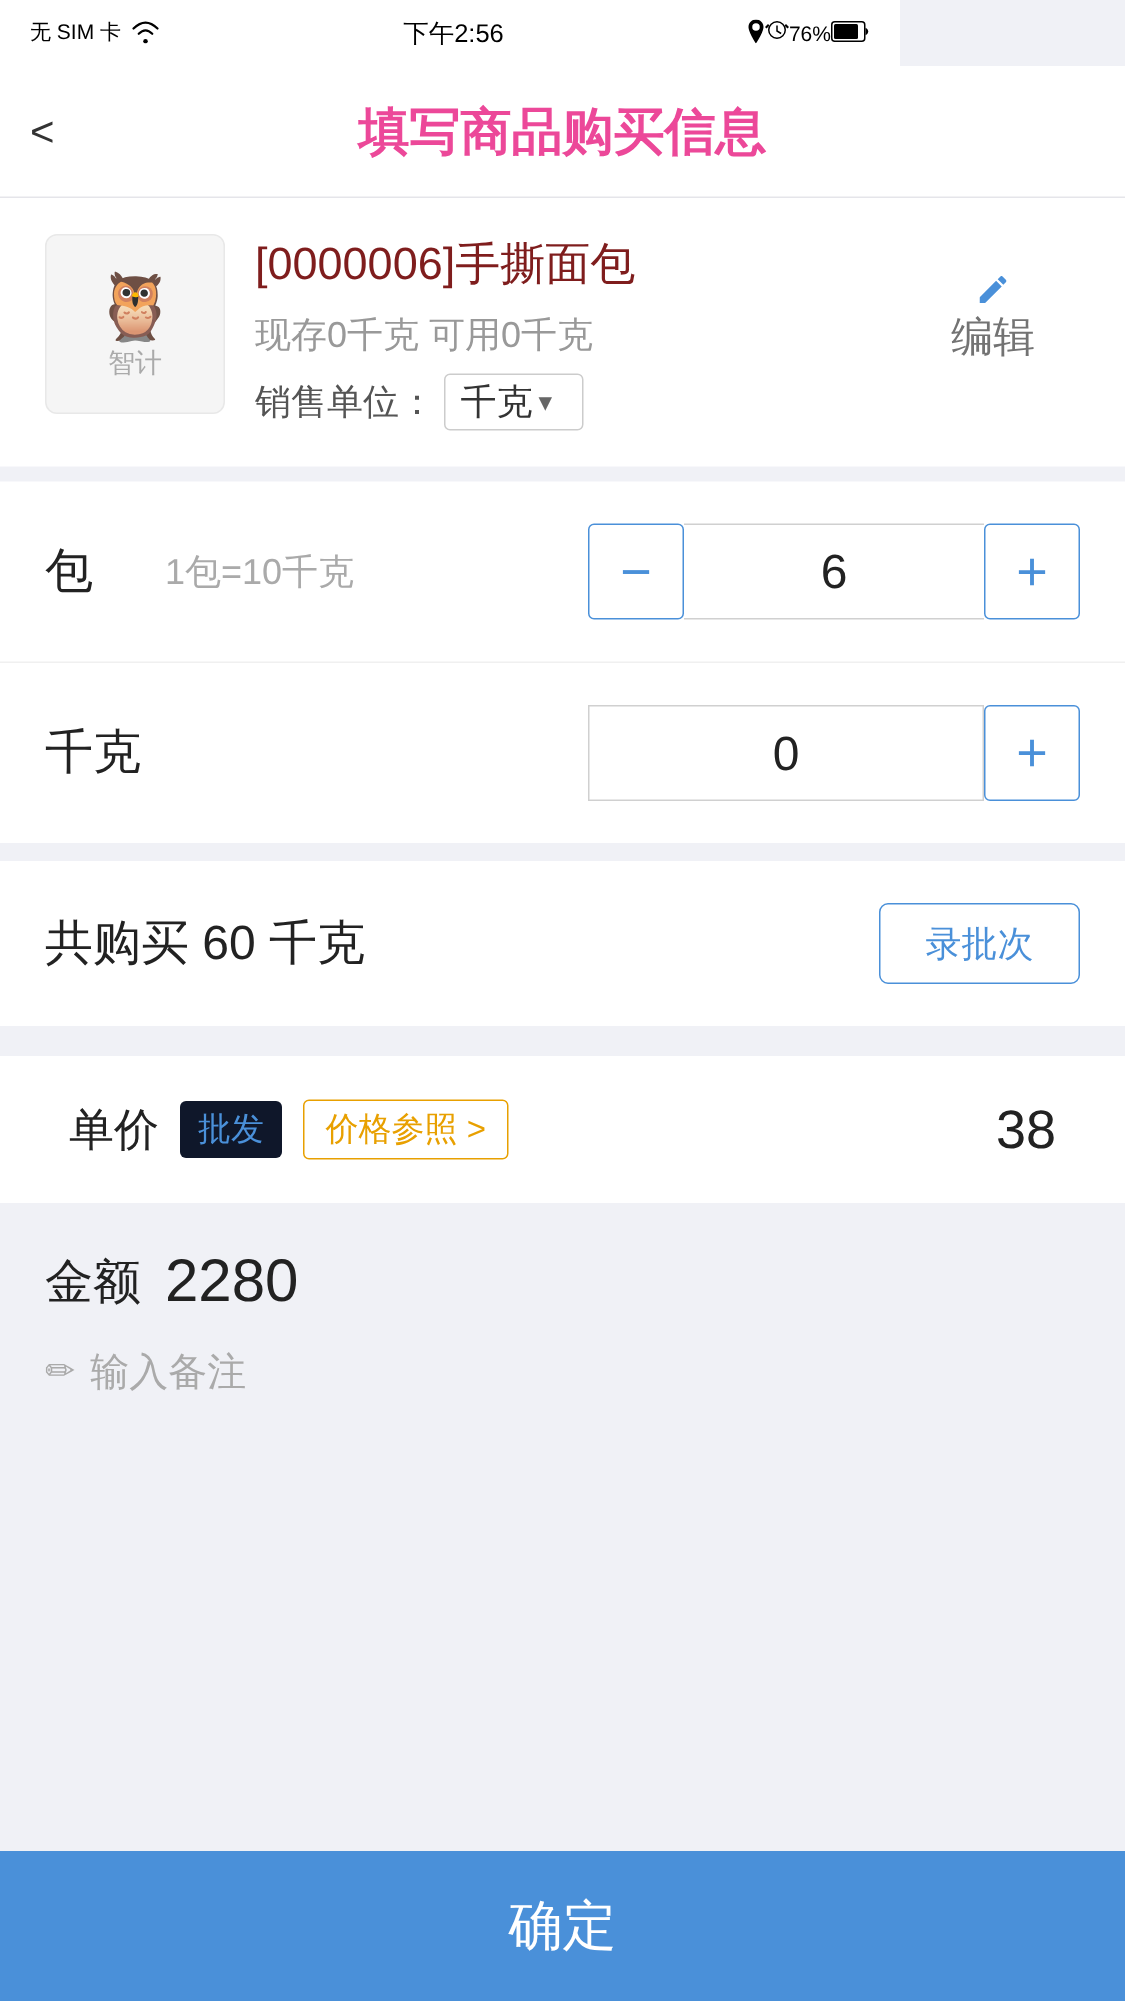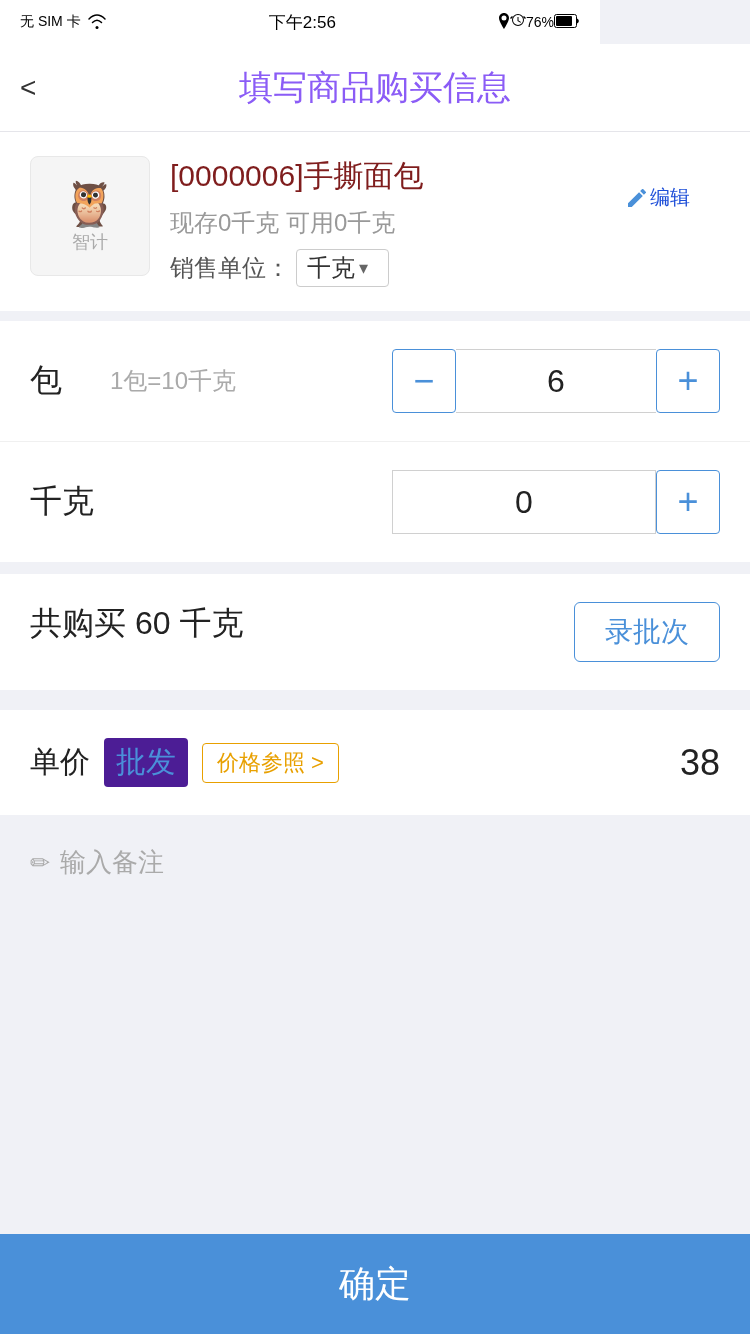--- a/index.html
+++ b/index.html
@@ -42,22 +42,22 @@
     }
     .nav-back {
       position: absolute;
       left: 20px;
       font-size: 28px;
       color: #333;
       cursor: pointer;
     }
     .nav-title {
       font-size: 34px;
-      font-weight: 400;
-      color: #8b5cf6;
+      font-weight: 700;
+      color: #ec4899;
     }
 
     
     .product-card {
       width: 750px;
       background: #fff;
       padding: 24px 30px;
       display: flex;
       align-items: flex-start;
       gap: 20px;
@@ -102,26 +102,27 @@
       background: #fff;
       position: relative;
       display: inline-flex;
       align-items: center;
       gap: 4px;
     }
     .edit-btn {
       position: absolute;
       right: 30px;
       top: 28px;
-      font-size: 20px;
-      color: #1d4ed8;
+      font-size: 28px;
+      color: #737373;
       display: flex;
       align-items: center;
       gap: 4px;
       cursor: pointer;
+      flex-direction: column;
     }
 
     
     .input-section {
       background: #fff;
       width: 750px;
       margin-bottom: 2px;
     }
     .input-row {
       display: flex;
@@ -179,57 +180,58 @@
       color: #222;
       background: #fff;
       outline: none;
     }
 
     
     .total-row {
       background: #fff;
       padding: 28px 30px;
       display: flex;
+      align-items: center;
       justify-content: space-between;
       margin-bottom: 10px;
     }
     .total-text {
       font-size: 32px;
       color: #222;
     }
     .total-btn {
       border: 1.5px solid #4a90d9;
       border-radius: 6px;
       padding: 10px 30px;
-      font-size: 28px;
+      font-size: 24px;
       color: #4a90d9;
       background: #fff;
       cursor: pointer;
     }
 
     
     .price-section {
       background: #fff;
       width: 750px;
-      padding: 28px 30px;
+      padding: 28px 46px;
       margin-bottom: 2px;
     }
     .price-row {
       display: flex;
       align-items: center;
       gap: 14px;
     }
     .price-label {
       font-size: 30px;
       color: #222;
     }
     .price-tag-batch {
-      background: #4c1d95;
+      background: #0f172a;
       color: #4a90d9;
-      font-size: 30px;
+      font-size: 22px;
       padding: 4px 12px;
       border-radius: 4px;
     }
     .price-ref-btn {
       border: 1.5px solid #e8a000;
       border-radius: 4px;
       padding: 4px 14px;
       font-size: 22px;
       color: #e8a000;
       background: #fff;
@@ -403,20 +405,24 @@
 <div class="price-section">
   <div class="price-row">
     <span class="price-label">单价</span>
     <span class="price-tag-batch">批发</span>
     <button class="price-ref-btn">价格参照 &gt;</button>
     <span class="price-value">38</span>
   </div>
 </div>
 
 <div class="amount-section">
+  <div class="amount-row">
+    <span class="amount-label">金额</span>
+    <span class="amount-value">2280</span>
+  </div>
   <div class="remark-row">
     <span class="remark-icon">✏</span>
     <span class="remark-text">输入备注</span>
   </div>
 </div>
 
 <div style="height: 320px; background: #f0f1f6;"></div>
 
 <button class="confirm-btn">确定</button>
 

